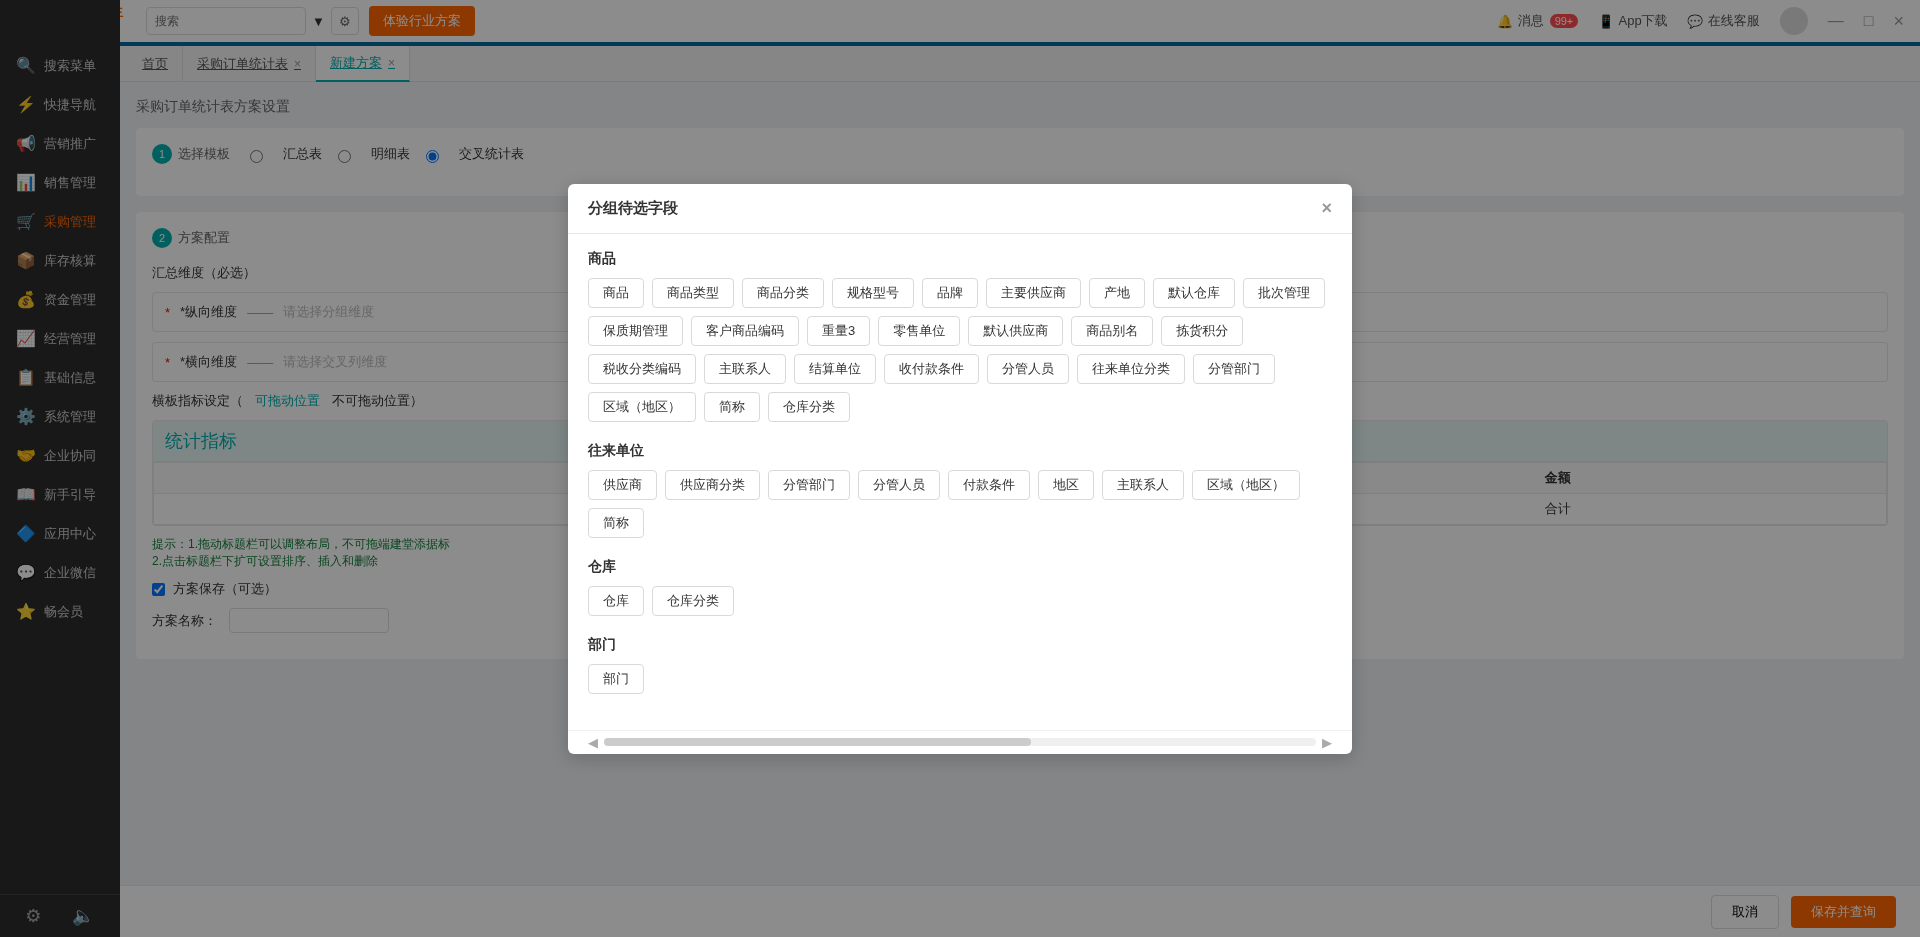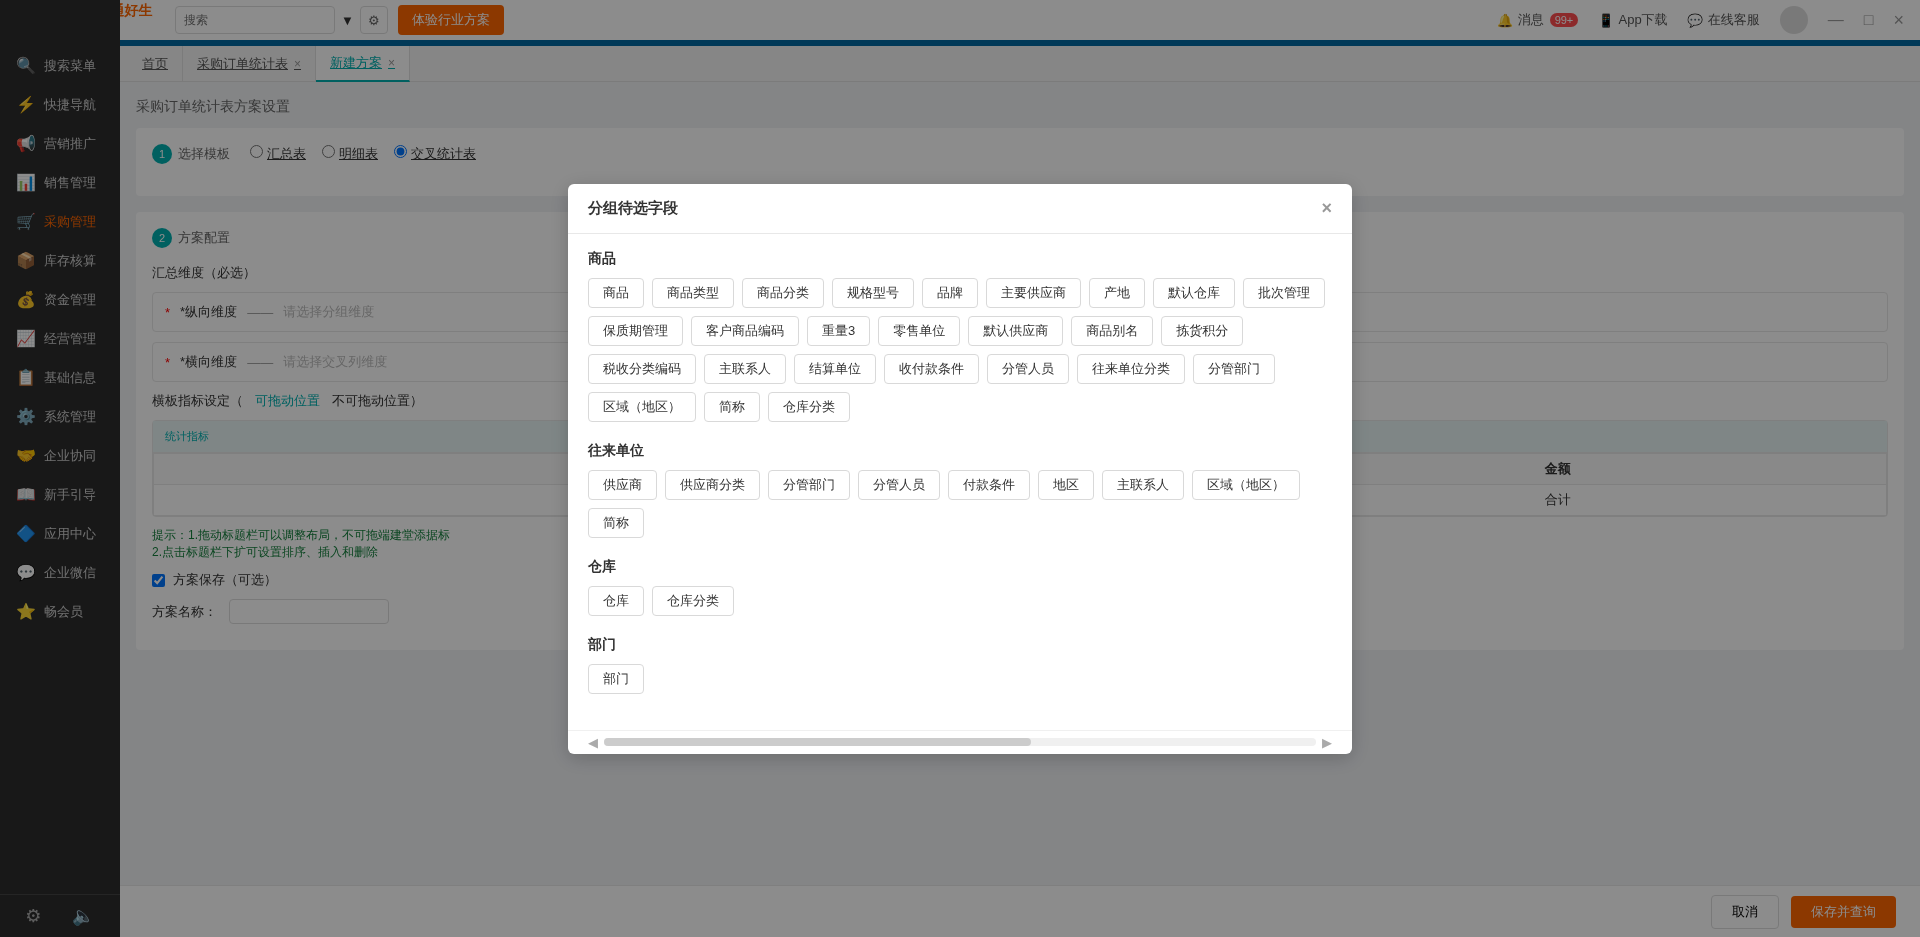--- a/index.html
+++ b/index.html
@@ -5,25 +5,24 @@
     * { box-sizing: border-box; margin: 0; padding: 0; }
     body { font-family: 'Microsoft YaHei', Arial, sans-serif; font-size: 13px; background: #f0f2f5; color: #333; overflow: hidden; }
 
     
     .top-bar {
       height: 46px;
       background: #fff;
       display: flex;
       align-items: center;
       padding: 0 16px;
-      border-bottom: 6px solid #0369a1;
+      border-bottom: 4px solid #0369a1;
       position: fixed;
       top: 0; left: 0; right: 0;
       z-index: 100;
-      margin-left: 29px;
     }
     .logo-area {
       width: 120px;
       display: flex;
       align-items: center;
       gap: 6px;
       color: #ff6600;
       font-weight: bold;
       font-size: 14px;
     }
@@ -217,24 +216,23 @@
       justify-content: center;
       font-size: 11px;
     }
     .radio-group {
       display: flex;
       gap: 16px;
       align-items: center;
     }
     .radio-item {
       display: flex;
-      align-items: flex-start;
-      gap: 4px;
-      font-size: 13px;
-      text-decoration: underline;
+      align-items: flex-end;
+      gap: 20px;
+      font-size: 13px;
     }
 
     
     .form-row {
       display: flex;
       align-items: center;
       gap: 12px;
       margin: 10px 0;
       font-size: 13px;
     }
@@ -263,21 +261,21 @@
 
     
     .indicator-area {
       border: 1px solid #e8e8e8;
       border-radius: 4px;
       margin: 10px 0;
     }
     .indicator-header {
       background: #e8f5f5;
       padding: 8px 12px;
-      font-size: 11px;
+      font-size: 18px;
       color: #00b0b0;
       border-bottom: 1px solid #e8e8e8;
     }
     .indicator-table {
       width: 100%;
       border-collapse: collapse;
     }
     .indicator-table th, .indicator-table td {
       border: 1px solid #e8e8e8;
       padding: 6px 10px;

